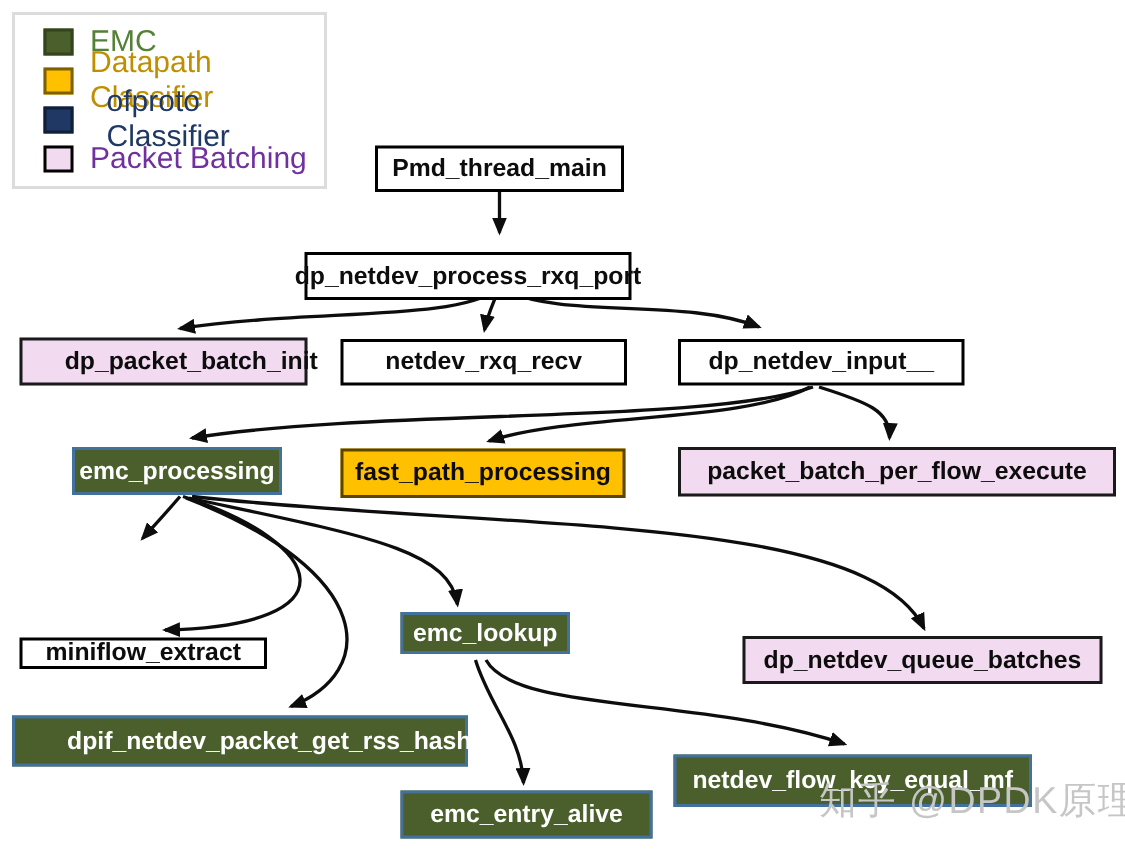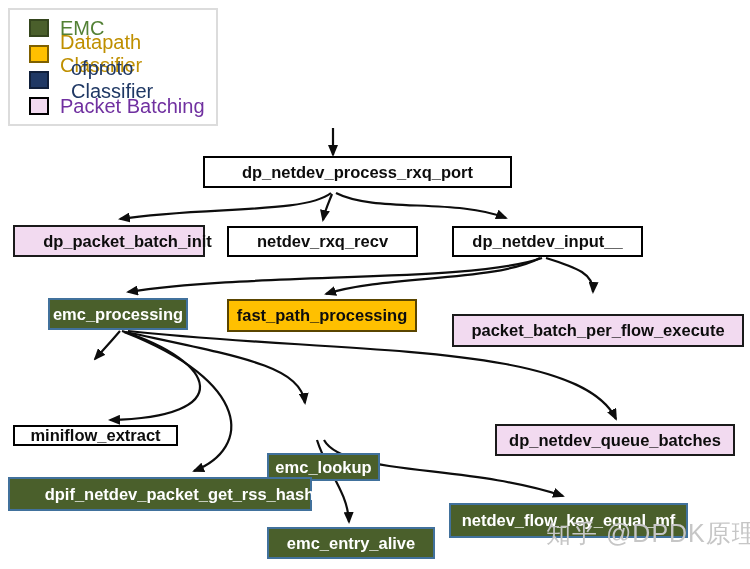--- a/index.html
+++ b/index.html
@@ -113,29 +113,30 @@
     <div class="legend-item">
       <span class="legend-swatch sw-ofproto"></span>
       <span class="legend-label lb-ofproto">ofproto Classifier</span>
     </div>
     <div class="legend-item">
       <span class="legend-swatch sw-batching"></span>
       <span class="legend-label lb-batching">Packet Batching</span>
     </div>
   </div>
 
-  <div class="node plain" style="left:203px; top:156px; width:309px; height:32px;">dp_netdev_process_rxq_port</div>
+  <div class="node plain" style="left:250px; top:97px;  width:166px; height:31px;">Pmd_thread_main</div>
+  <div class="node plain" style="left:203px; top:168px; width:218px; height:32px;">dp_netdev_process_rxq_port</div>
   <div class="node batching thickline" style="left:13px;  top:225px; width:192px; height:32px;">dp_packet_batch_init</div>
   <div class="node plain" style="left:227px; top:226px; width:191px; height:31px;">netdev_rxq_recv</div>
   <div class="node plain" style="left:452px; top:226px; width:191px; height:31px;">dp_netdev_input__</div>
   <div class="node emc" style="left:48px;  top:298px; width:140px; height:32px;">emc_processing</div>
   <div class="node datapath" style="left:227px; top:299px; width:190px; height:33px;">fast_path_processing</div>
-  <div class="node batching" style="left:452px; top:314px; width:292px; height:33px;">packet_batch_per_flow_execute</div>
+  <div class="node batching" style="left:452px; top:298px; width:292px; height:33px;">packet_batch_per_flow_execute</div>
   <div class="node plain" style="left:13px;  top:425px; width:165px; height:21px;">miniflow_extract</div>
-  <div class="node emc" style="left:267px; top:408px; width:113px; height:28px;margin-top:45px;">emc_lookup</div>
+  <div class="node emc" style="left:267px; top:408px; width:113px; height:28px;">emc_lookup</div>
   <div class="node batching" style="left:495px; top:424px; width:240px; height:32px;">dp_netdev_queue_batches</div>
   <div class="node emc" style="left:8px;   top:477px; width:304px; height:34px;padding-left:39px;">dpif_netdev_packet_get_rss_hash</div>
   <div class="node emc" style="left:449px; top:503px; width:239px; height:35px;">netdev_flow_key_equal_mf</div>
   <div class="node emc" style="left:267px; top:527px; width:168px; height:32px;">emc_entry_alive</div>
 
   <div class="watermark">知乎 @DPDK原理</div>
 
 </div>
 
 </body></html>

